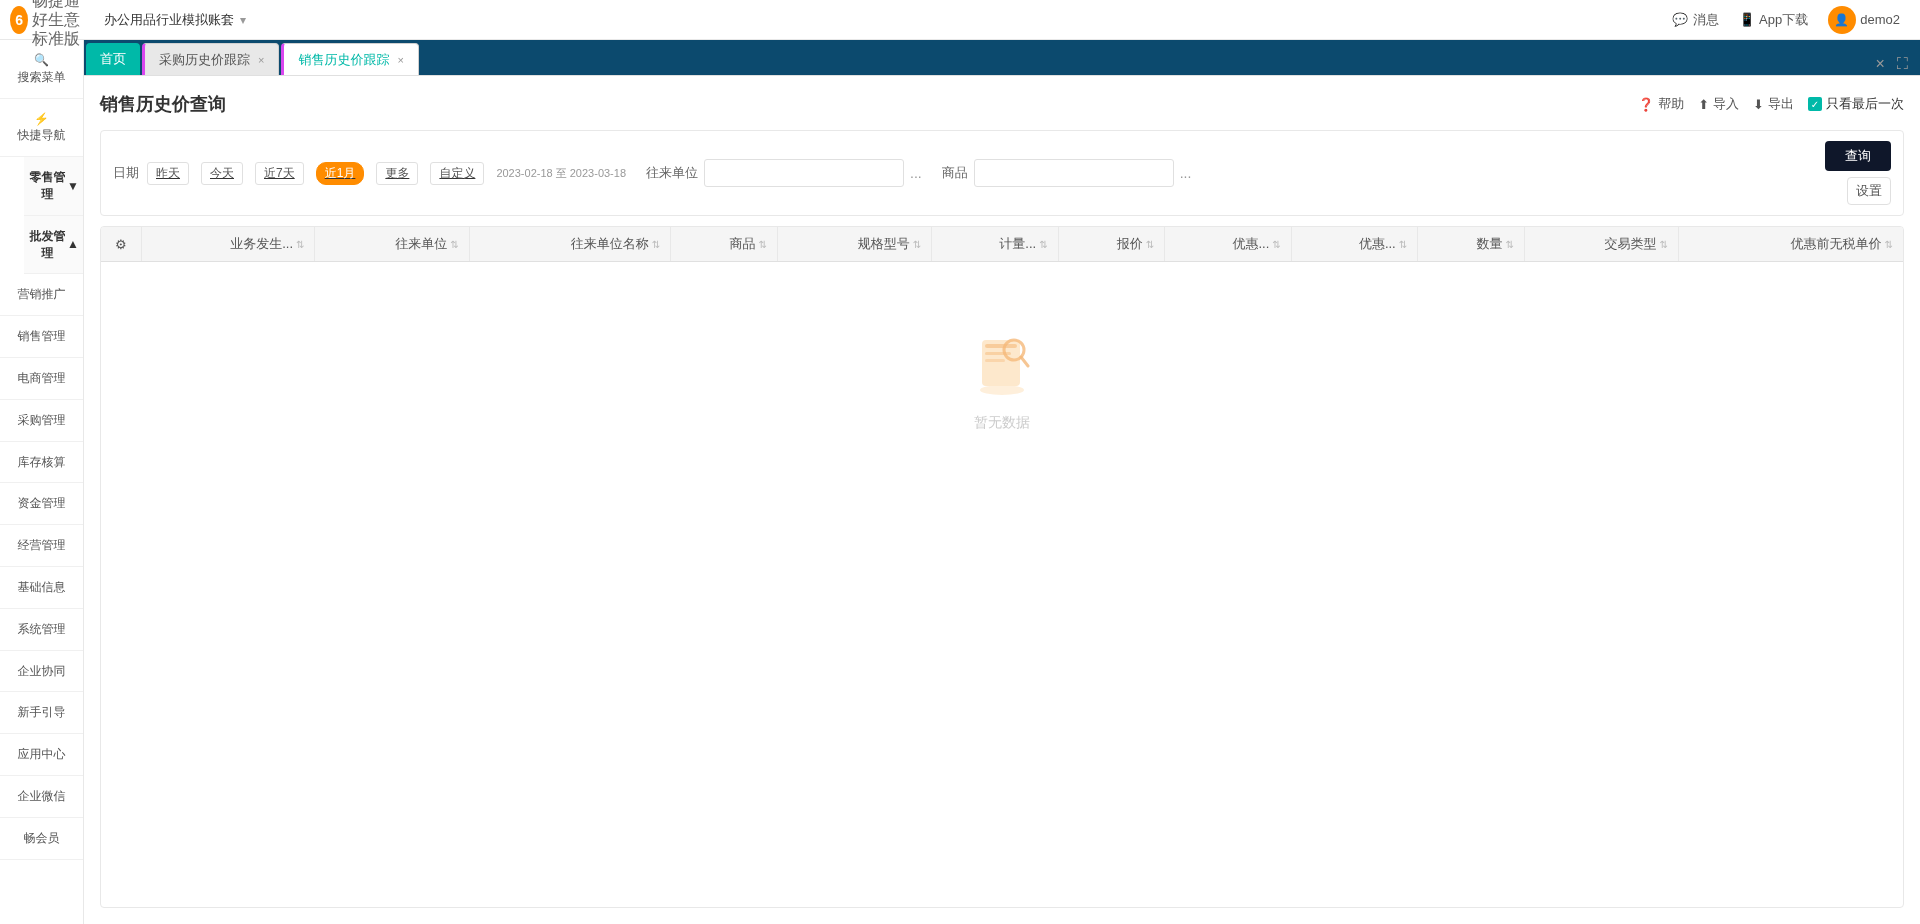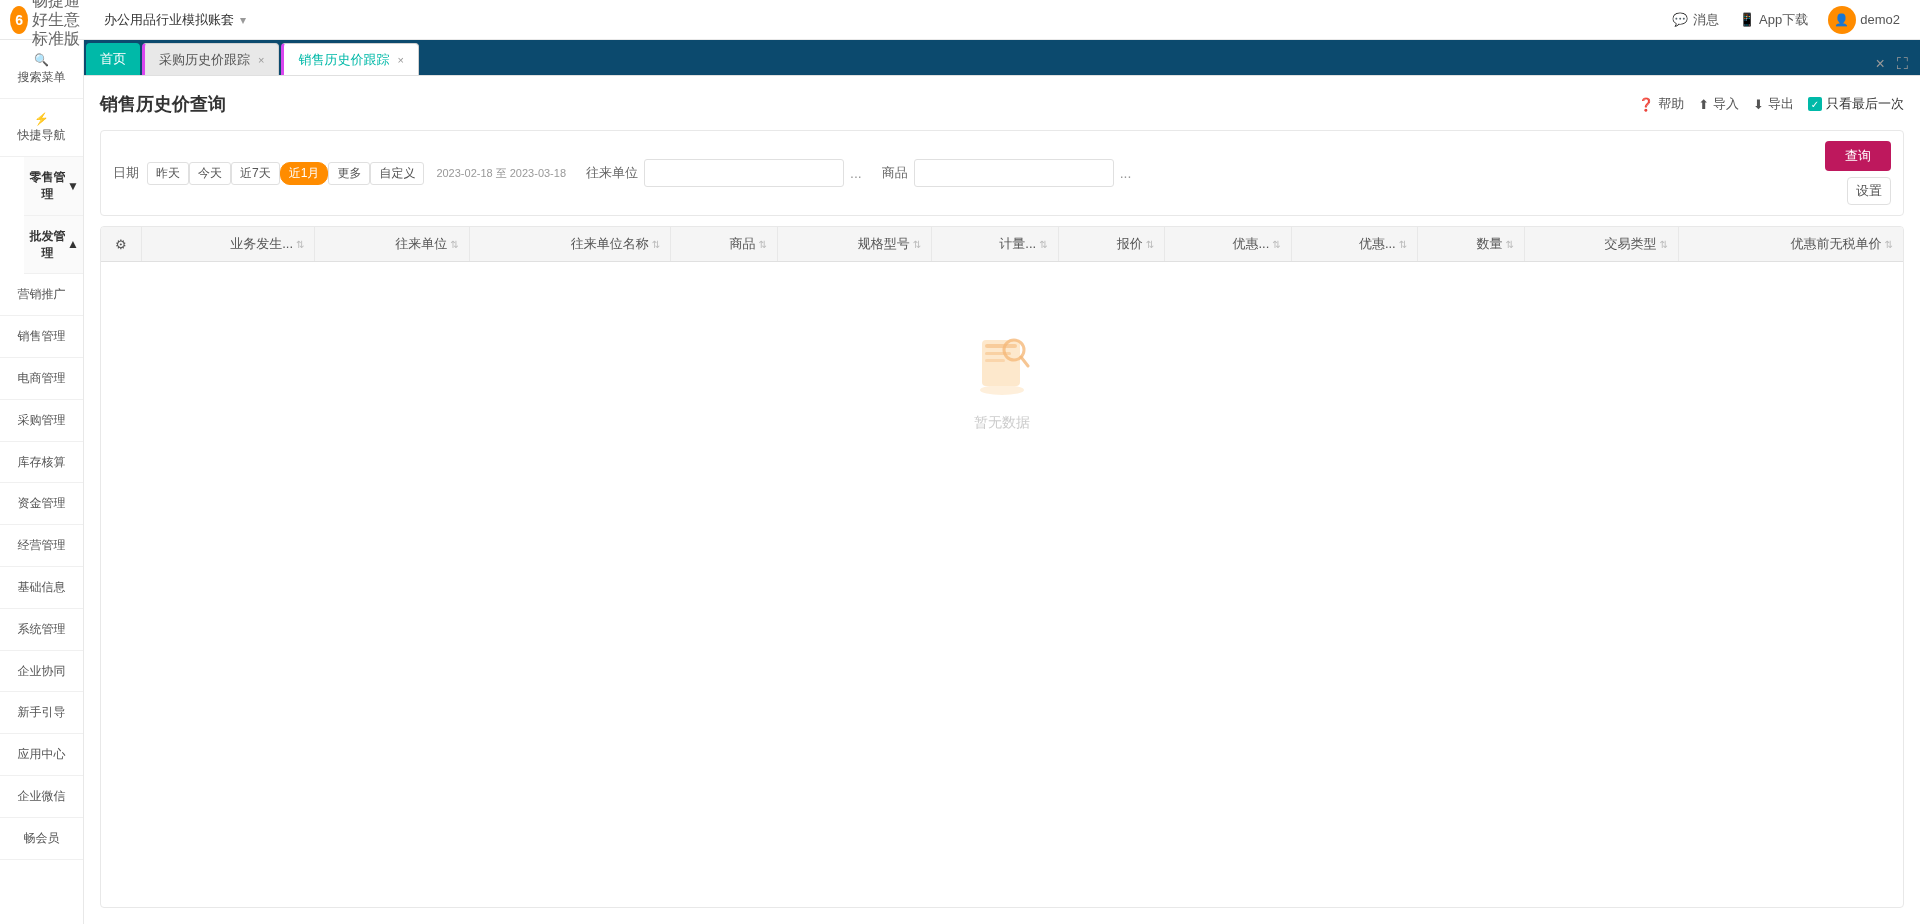--- a/index.html
+++ b/index.html
@@ -240,21 +240,22 @@
       align-items: center;
       gap: 8px;
     }
     .filter-label {
       color: #666;
       font-size: 13px;
       white-space: nowrap;
     }
     .date-btns {
       display: flex;
-      gap: 0;
+      gap: 12px;
+      text-decoration: underline;
     }
     .date-btn {
       padding: 2px 8px;
       border: 1px solid #e0e0e0;
       border-radius: 3px;
       background: #fff;
       font-size: 12px;
       color: #555;
       cursor: pointer;
     }
@@ -290,21 +291,21 @@
     }
     .filter-right {
       margin-left: auto;
       display: flex;
       flex-direction: column;
       gap: 6px;
       align-items: flex-end;
     }
     .query-btn {
       padding: 6px 20px;
-      background: #be185d;
+      background: #0f172a;
       color: #fff;
       border: none;
       border-radius: 4px;
       font-size: 13px;
       cursor: pointer;
     }
     .settings-btn {
       padding: 4px 8px;
       background: #fff;
       color: #555;

